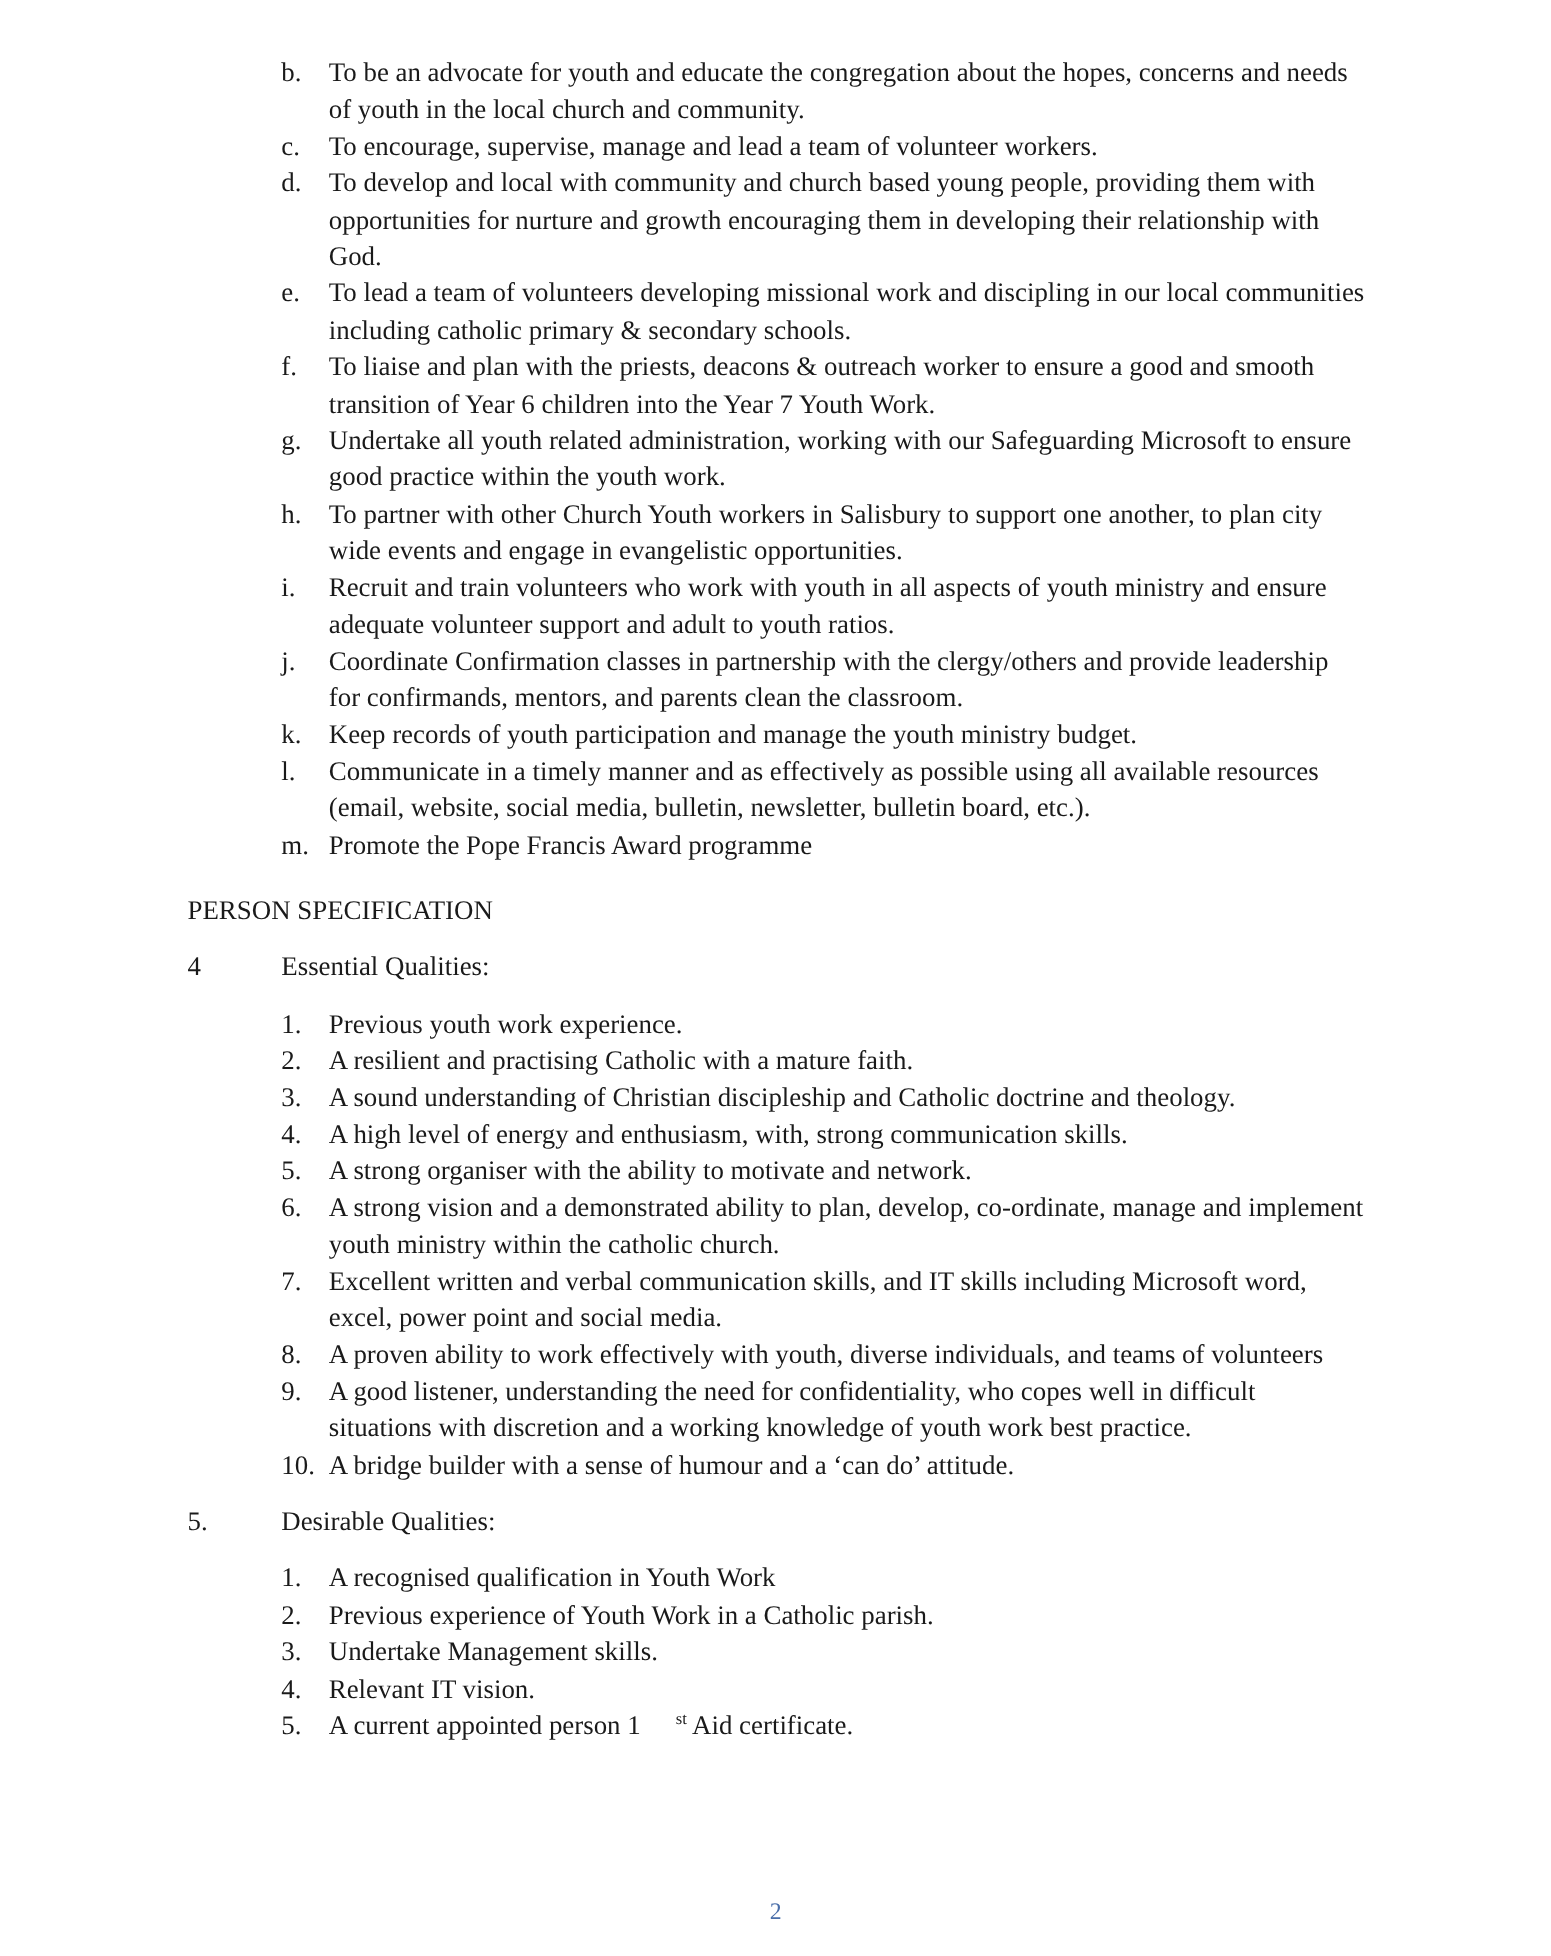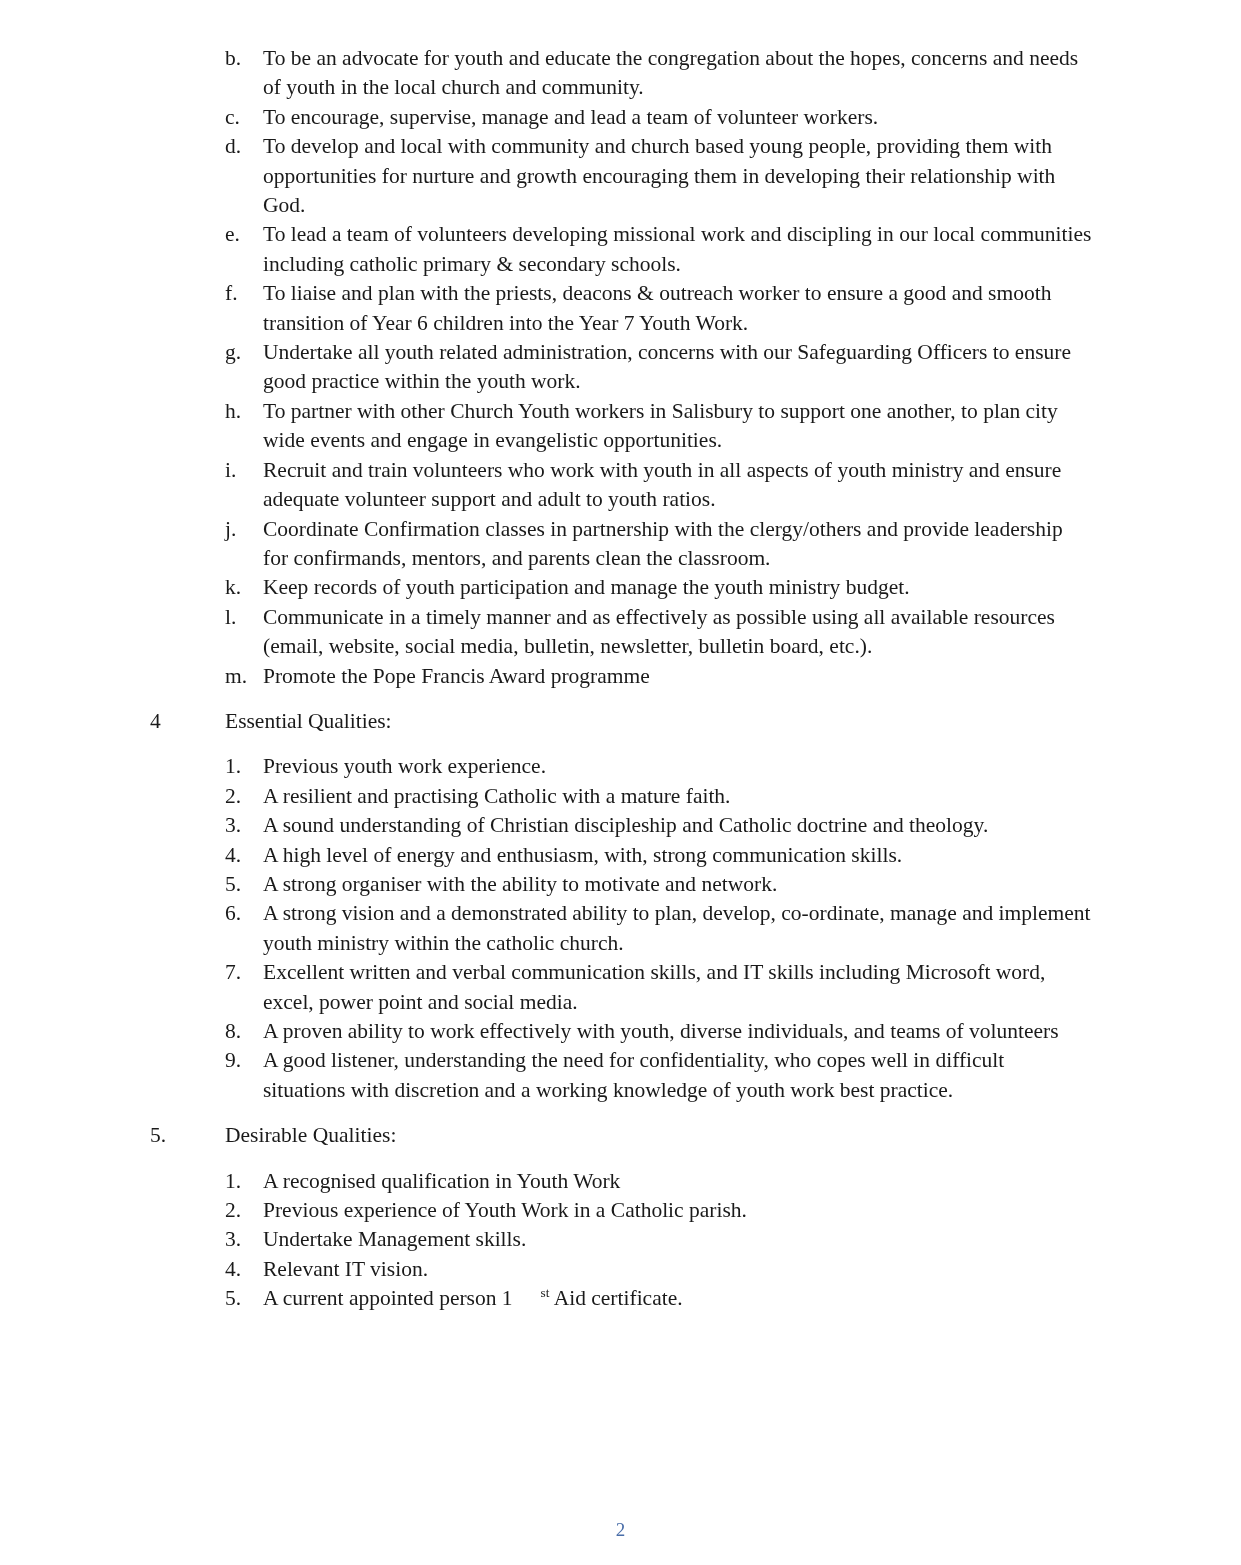--- a/index.html
+++ b/index.html
@@ -50,21 +50,21 @@
     <div class="li">
       <span class="marker">e.</span>
       <span class="li-text">To lead a team of volunteers developing missional work and discipling in our local communities including catholic primary &amp; secondary schools.</span>
     </div>
     <div class="li">
       <span class="marker">f.</span>
       <span class="li-text">To liaise and plan with the priests, deacons &amp; outreach worker to ensure a good and smooth transition of Year 6 children into the Year 7 Youth Work.</span>
     </div>
     <div class="li">
       <span class="marker">g.</span>
-      <span class="li-text">Undertake all youth related administration, concerns with our Safeguarding Officers to ensure good practice within the youth work.</span>
+      <span class="li-text">Undertake all youth related administration, working with our Safeguarding Microsoft to ensure good practice within the youth work.</span>
     </div>
     <div class="li">
       <span class="marker">h.</span>
       <span class="li-text">To partner with other Church Youth workers in Salisbury to support one another, to plan city wide events and engage in evangelistic opportunities.</span>
     </div>
     <div class="li">
       <span class="marker">i.</span>
       <span class="li-text">Recruit and train volunteers who work with youth in all aspects of youth ministry and ensure adequate volunteer support and adult to youth ratios.</span>
     </div>
     <div class="li">
@@ -78,20 +78,21 @@
     <div class="li">
       <span class="marker">l.</span>
       <span class="li-text">Communicate in a timely manner and as effectively as possible using all available resources (email, website, social media, bulletin, newsletter, bulletin board, etc.).</span>
     </div>
     <div class="li">
       <span class="marker">m.</span>
       <span class="li-text">Promote the Pope Francis Award programme</span>
     </div>
   </div>
 
+  <div class="heading">PERSON SPECIFICATION</div>
 
   <div class="sec-row">
     <span class="sec-num">4</span>
     <span>Essential Qualities:</span>
   </div>
 
   <div class="list sublist">
     <div class="li">
       <span class="marker">1.</span>
       <span class="li-text">Previous youth work experience.</span>
@@ -121,20 +122,24 @@
       <span class="li-text">Excellent written and verbal communication skills, and IT skills including Microsoft word, excel, power point and social media.</span>
     </div>
     <div class="li">
       <span class="marker">8.</span>
       <span class="li-text">A proven ability to work effectively with youth, diverse individuals, and teams of volunteers</span>
     </div>
     <div class="li">
       <span class="marker">9.</span>
       <span class="li-text">A good listener, understanding the need for confidentiality, who copes well in difficult situations with discretion and a working knowledge of youth work best practice.</span>
     </div>
+    <div class="li">
+      <span class="marker">10.</span>
+      <span class="li-text">A bridge builder with a sense of humour and a ‘can do’ attitude.</span>
+    </div>
   </div>
 
   <div class="sec-row">
     <span class="sec-num">5.</span>
     <span>Desirable Qualities:</span>
   </div>
 
   <div class="list sublist">
     <div class="li">
       <span class="marker">1.</span>

